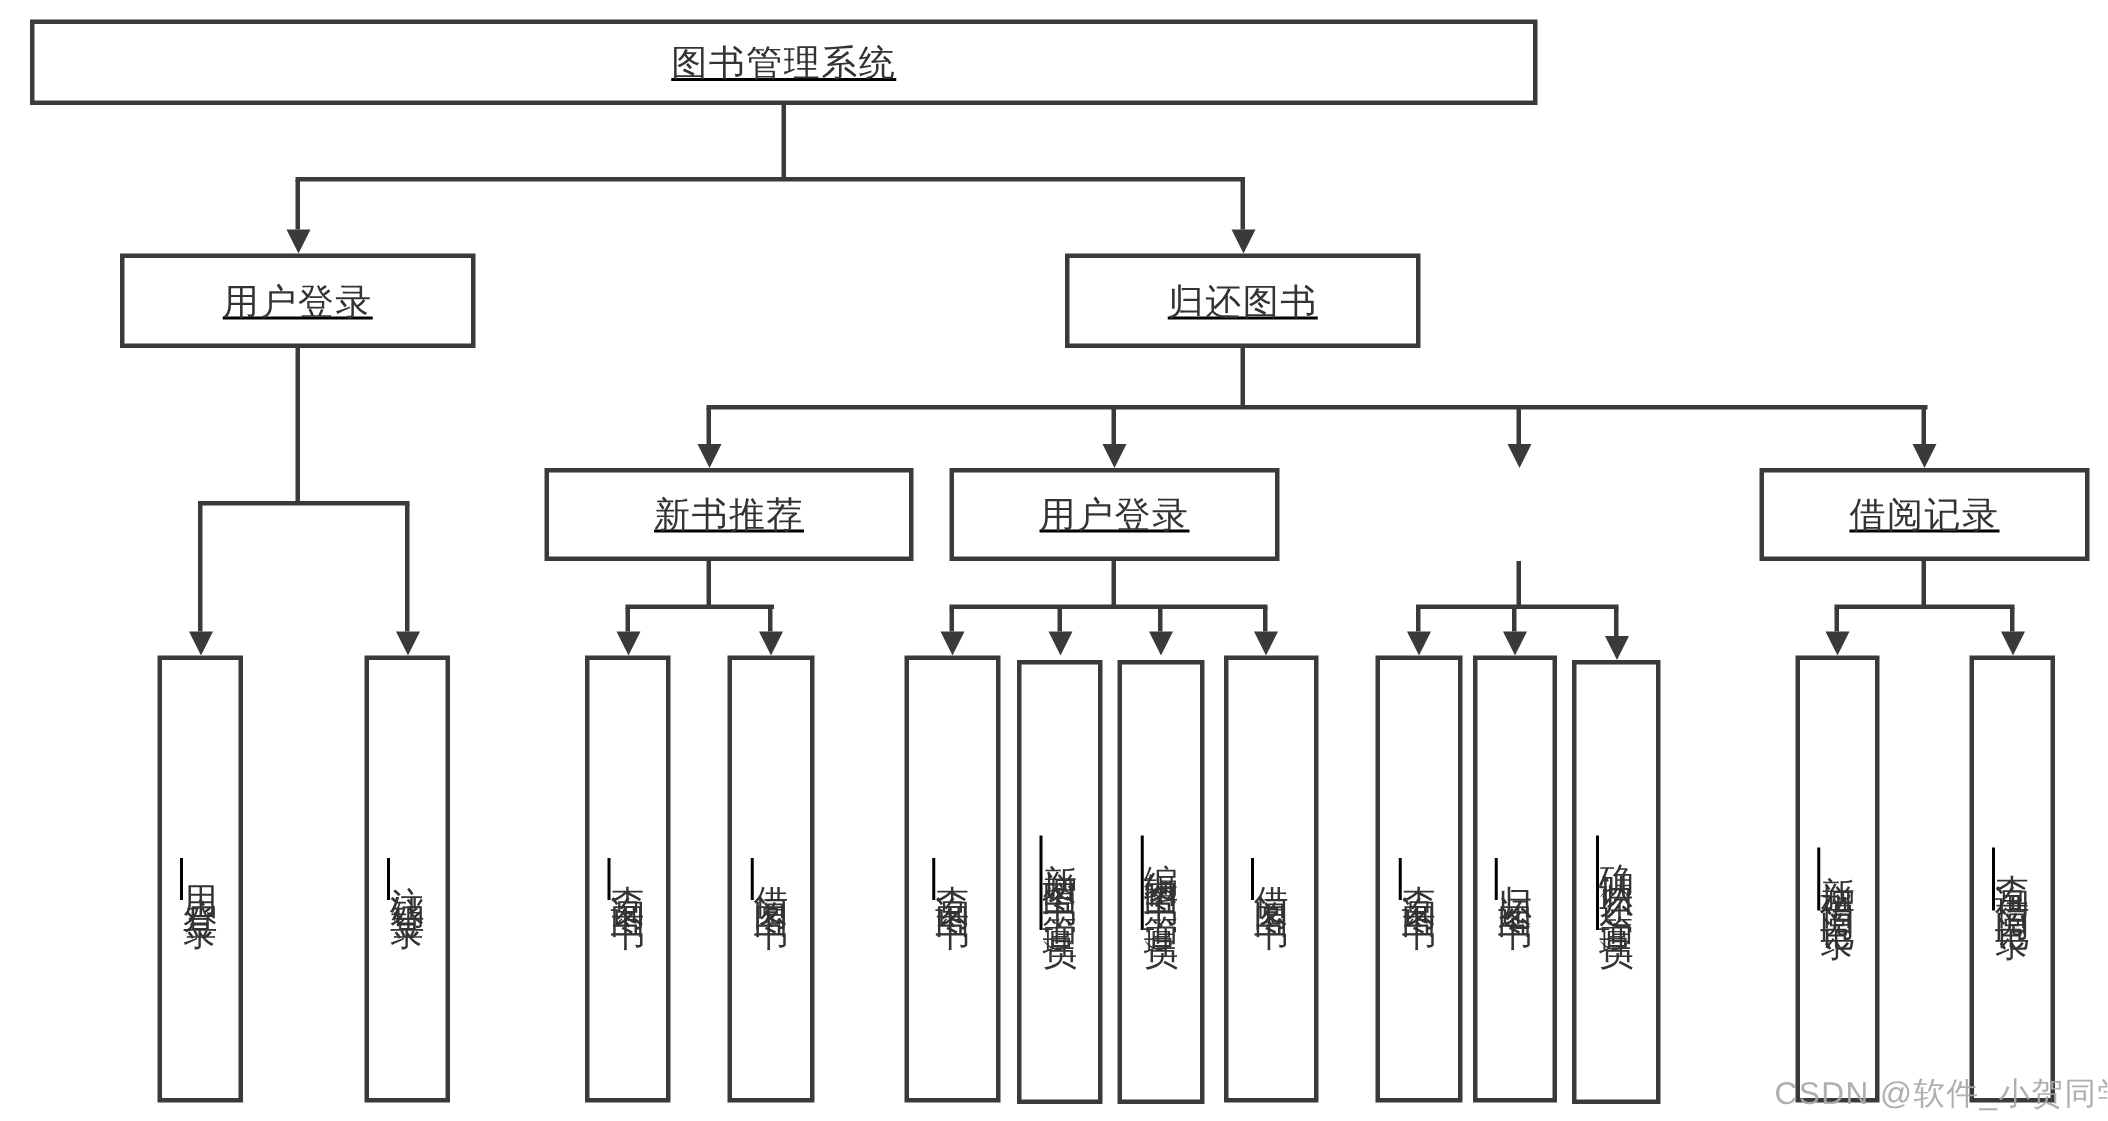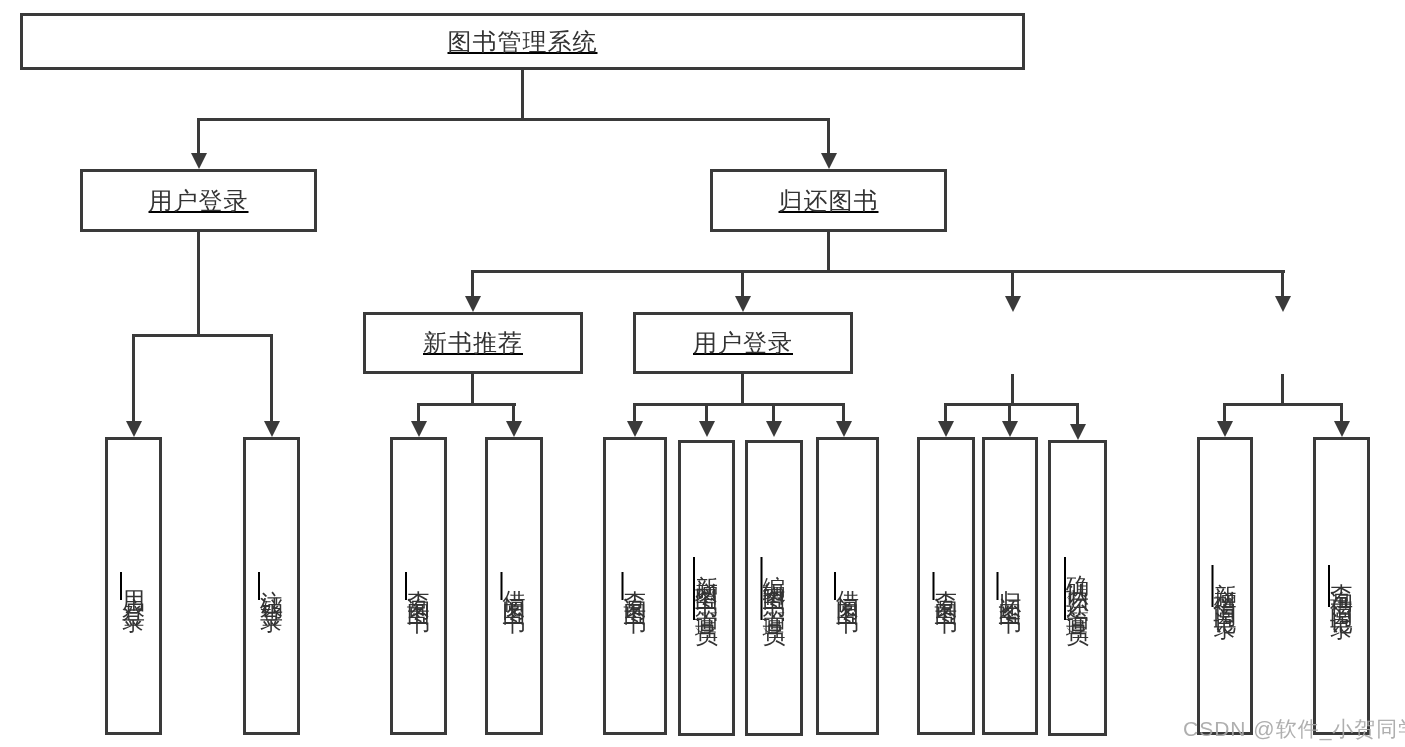--- a/index.html
+++ b/index.html
@@ -57,25 +57,28 @@
   <div class="arrow" style="left:132px;top:336px;height:85px"></div>
   <div class="arrow" style="left:270px;top:336px;height:85px"></div>
 
   <div class="vline" style="left:827px;top:232px;height:40px"></div>
   <div class="hline" style="left:471px;top:270px;width:814px"></div>
   <div class="arrow" style="left:471px;top:272px;height:24px"></div>
   <div class="arrow" style="left:741px;top:272px;height:24px"></div>
   <div class="arrow" style="left:1011px;top:272px;height:24px"></div>
   <div class="arrow" style="left:1281px;top:272px;height:24px"></div>
 
-  <div class="box hbox" style="left:363px;top:312px;width:220px;height:62px">
+  <div class="box hbox" style="left:363px;top:312px;width:246px;height:62px">
     <span>新书推荐</span>
   </div>
   <div class="box hbox" style="left:633px;top:312px;width:220px;height:62px">
     <span>用户登录</span>
+  </div>
+  <div class="box hbox" style="left:1173px;top:312px;width:220px;height:62px">
+    <span>借阅记录</span>
   </div>
 
   <div class="vline" style="left:471px;top:374px;height:31px"></div>
   <div class="hline" style="left:417px;top:403px;width:99px"></div>
   <div class="arrow" style="left:417px;top:405px;height:16px"></div>
   <div class="arrow" style="left:512px;top:405px;height:16px"></div>
 
   <div class="vline" style="left:741px;top:374px;height:31px"></div>
   <div class="hline" style="left:633px;top:403px;width:212px"></div>
   <div class="arrow" style="left:633px;top:405px;height:16px"></div>

